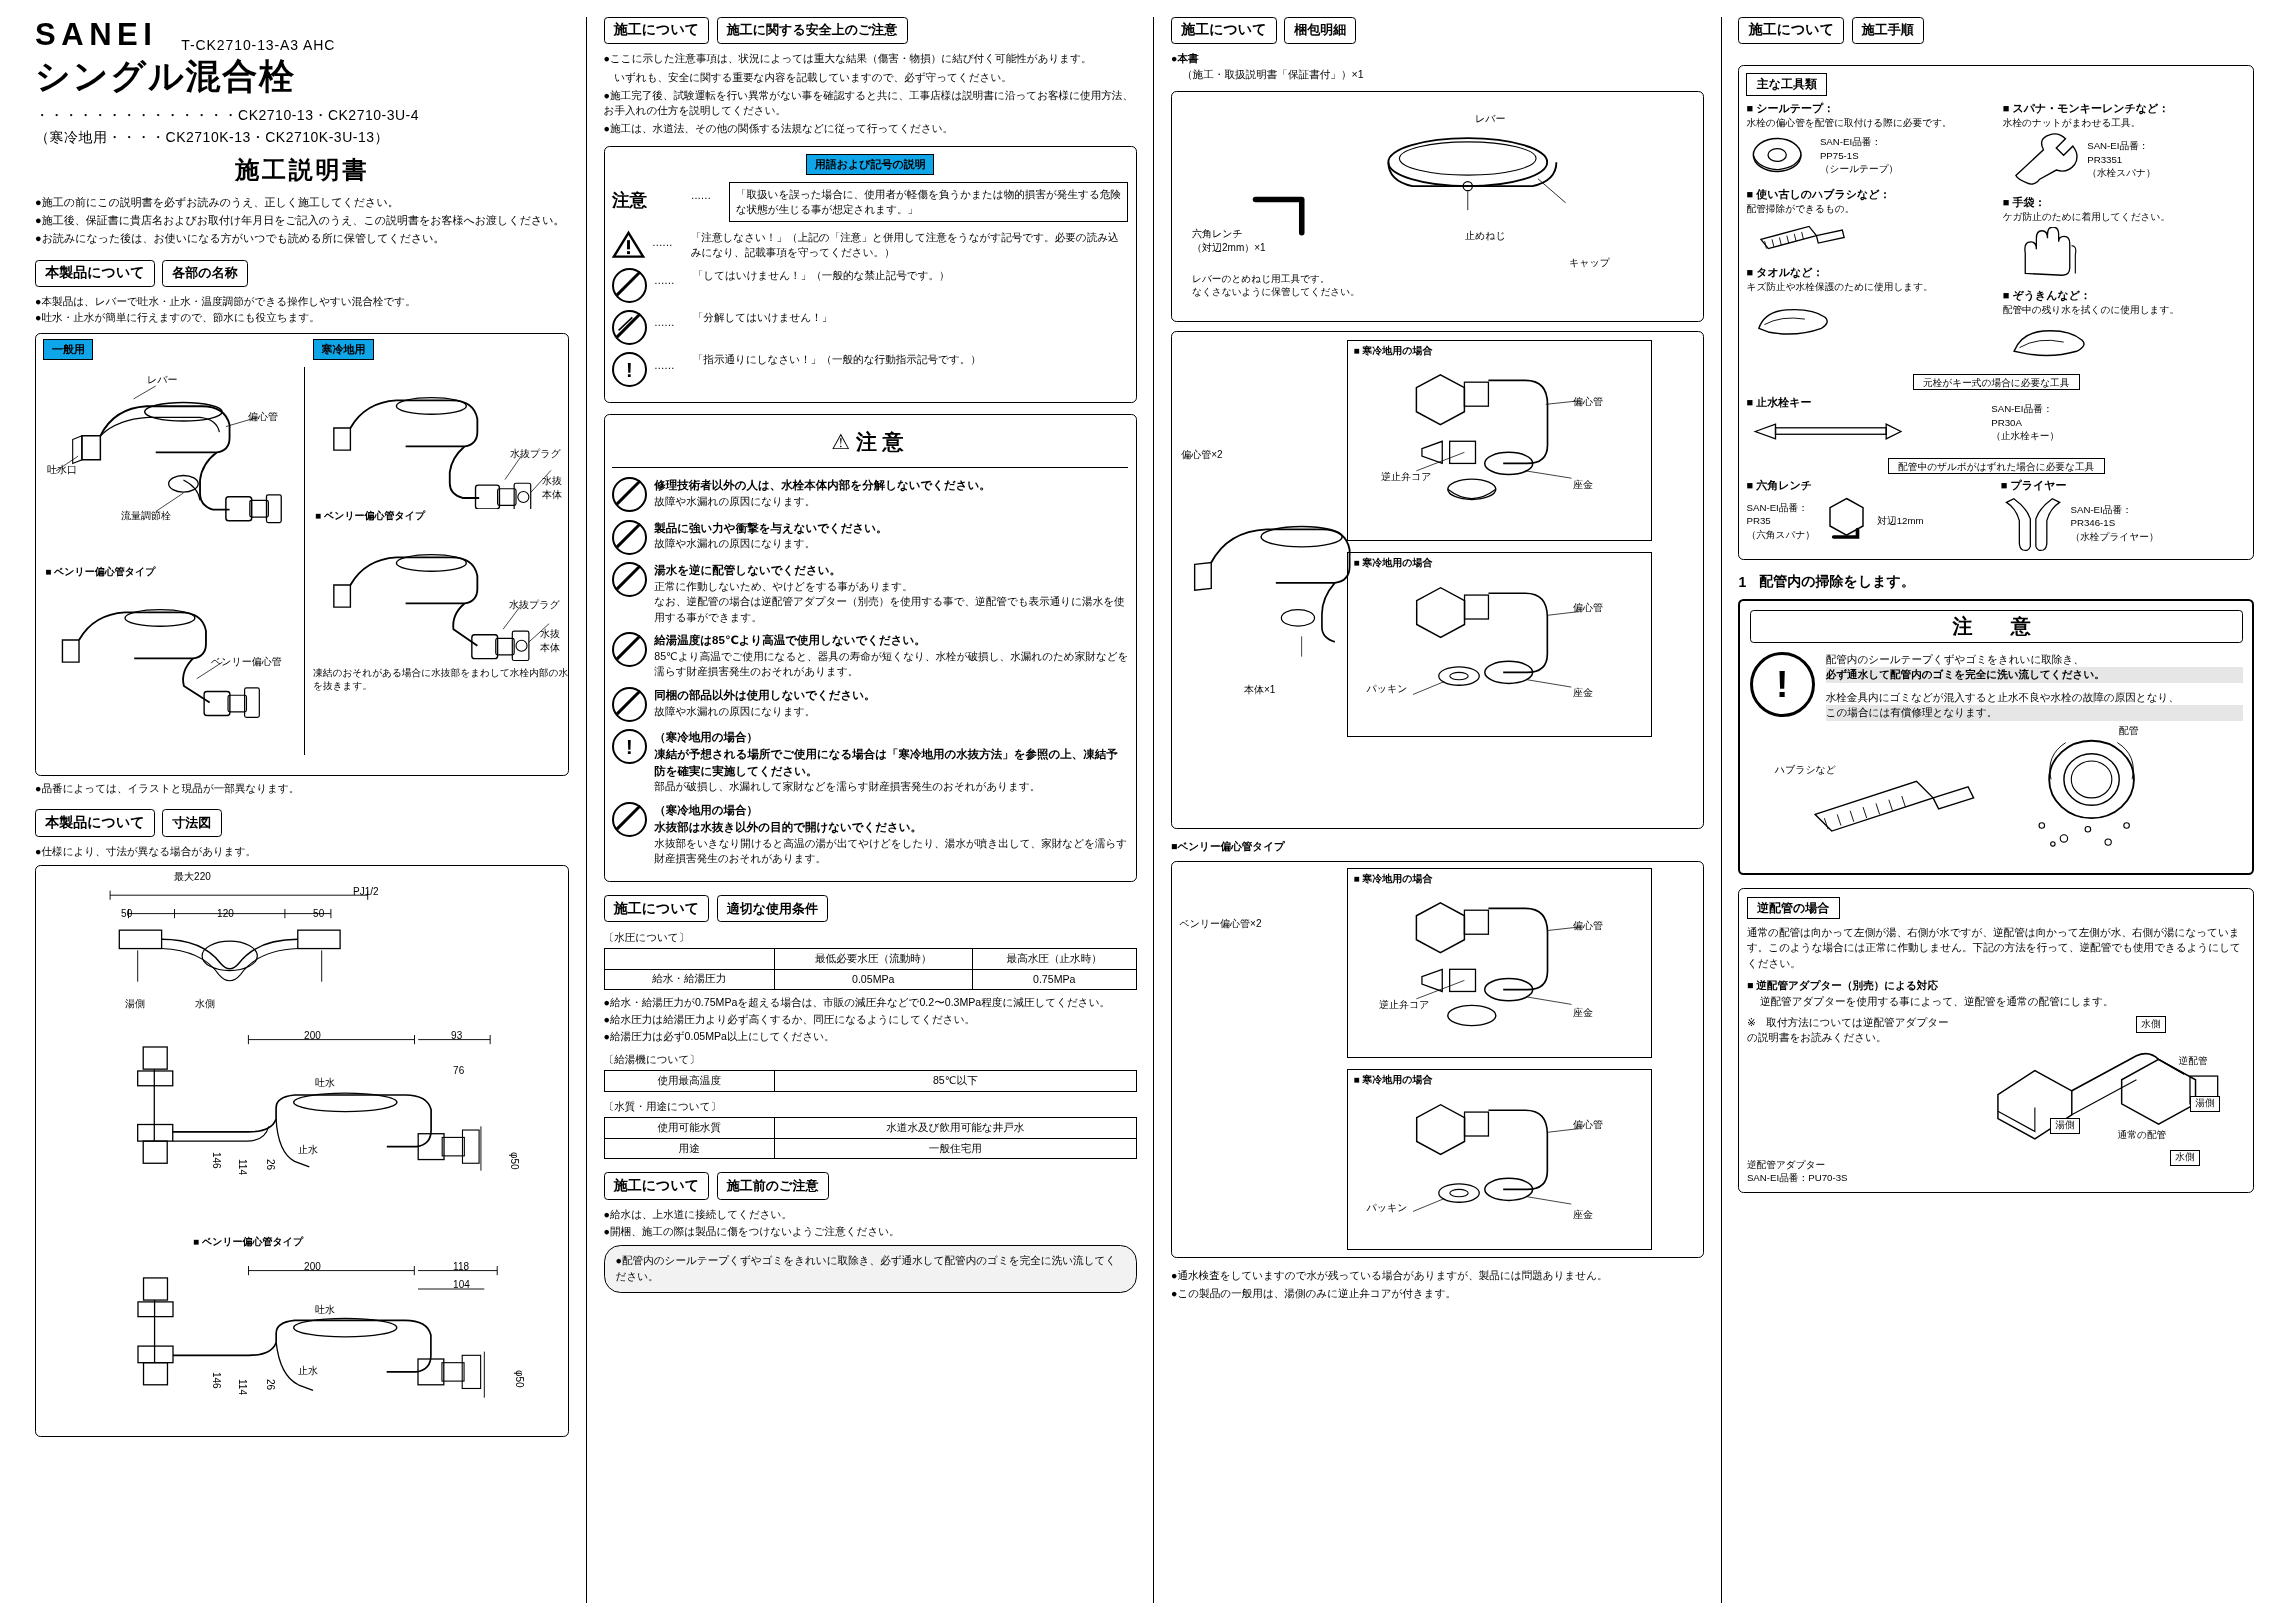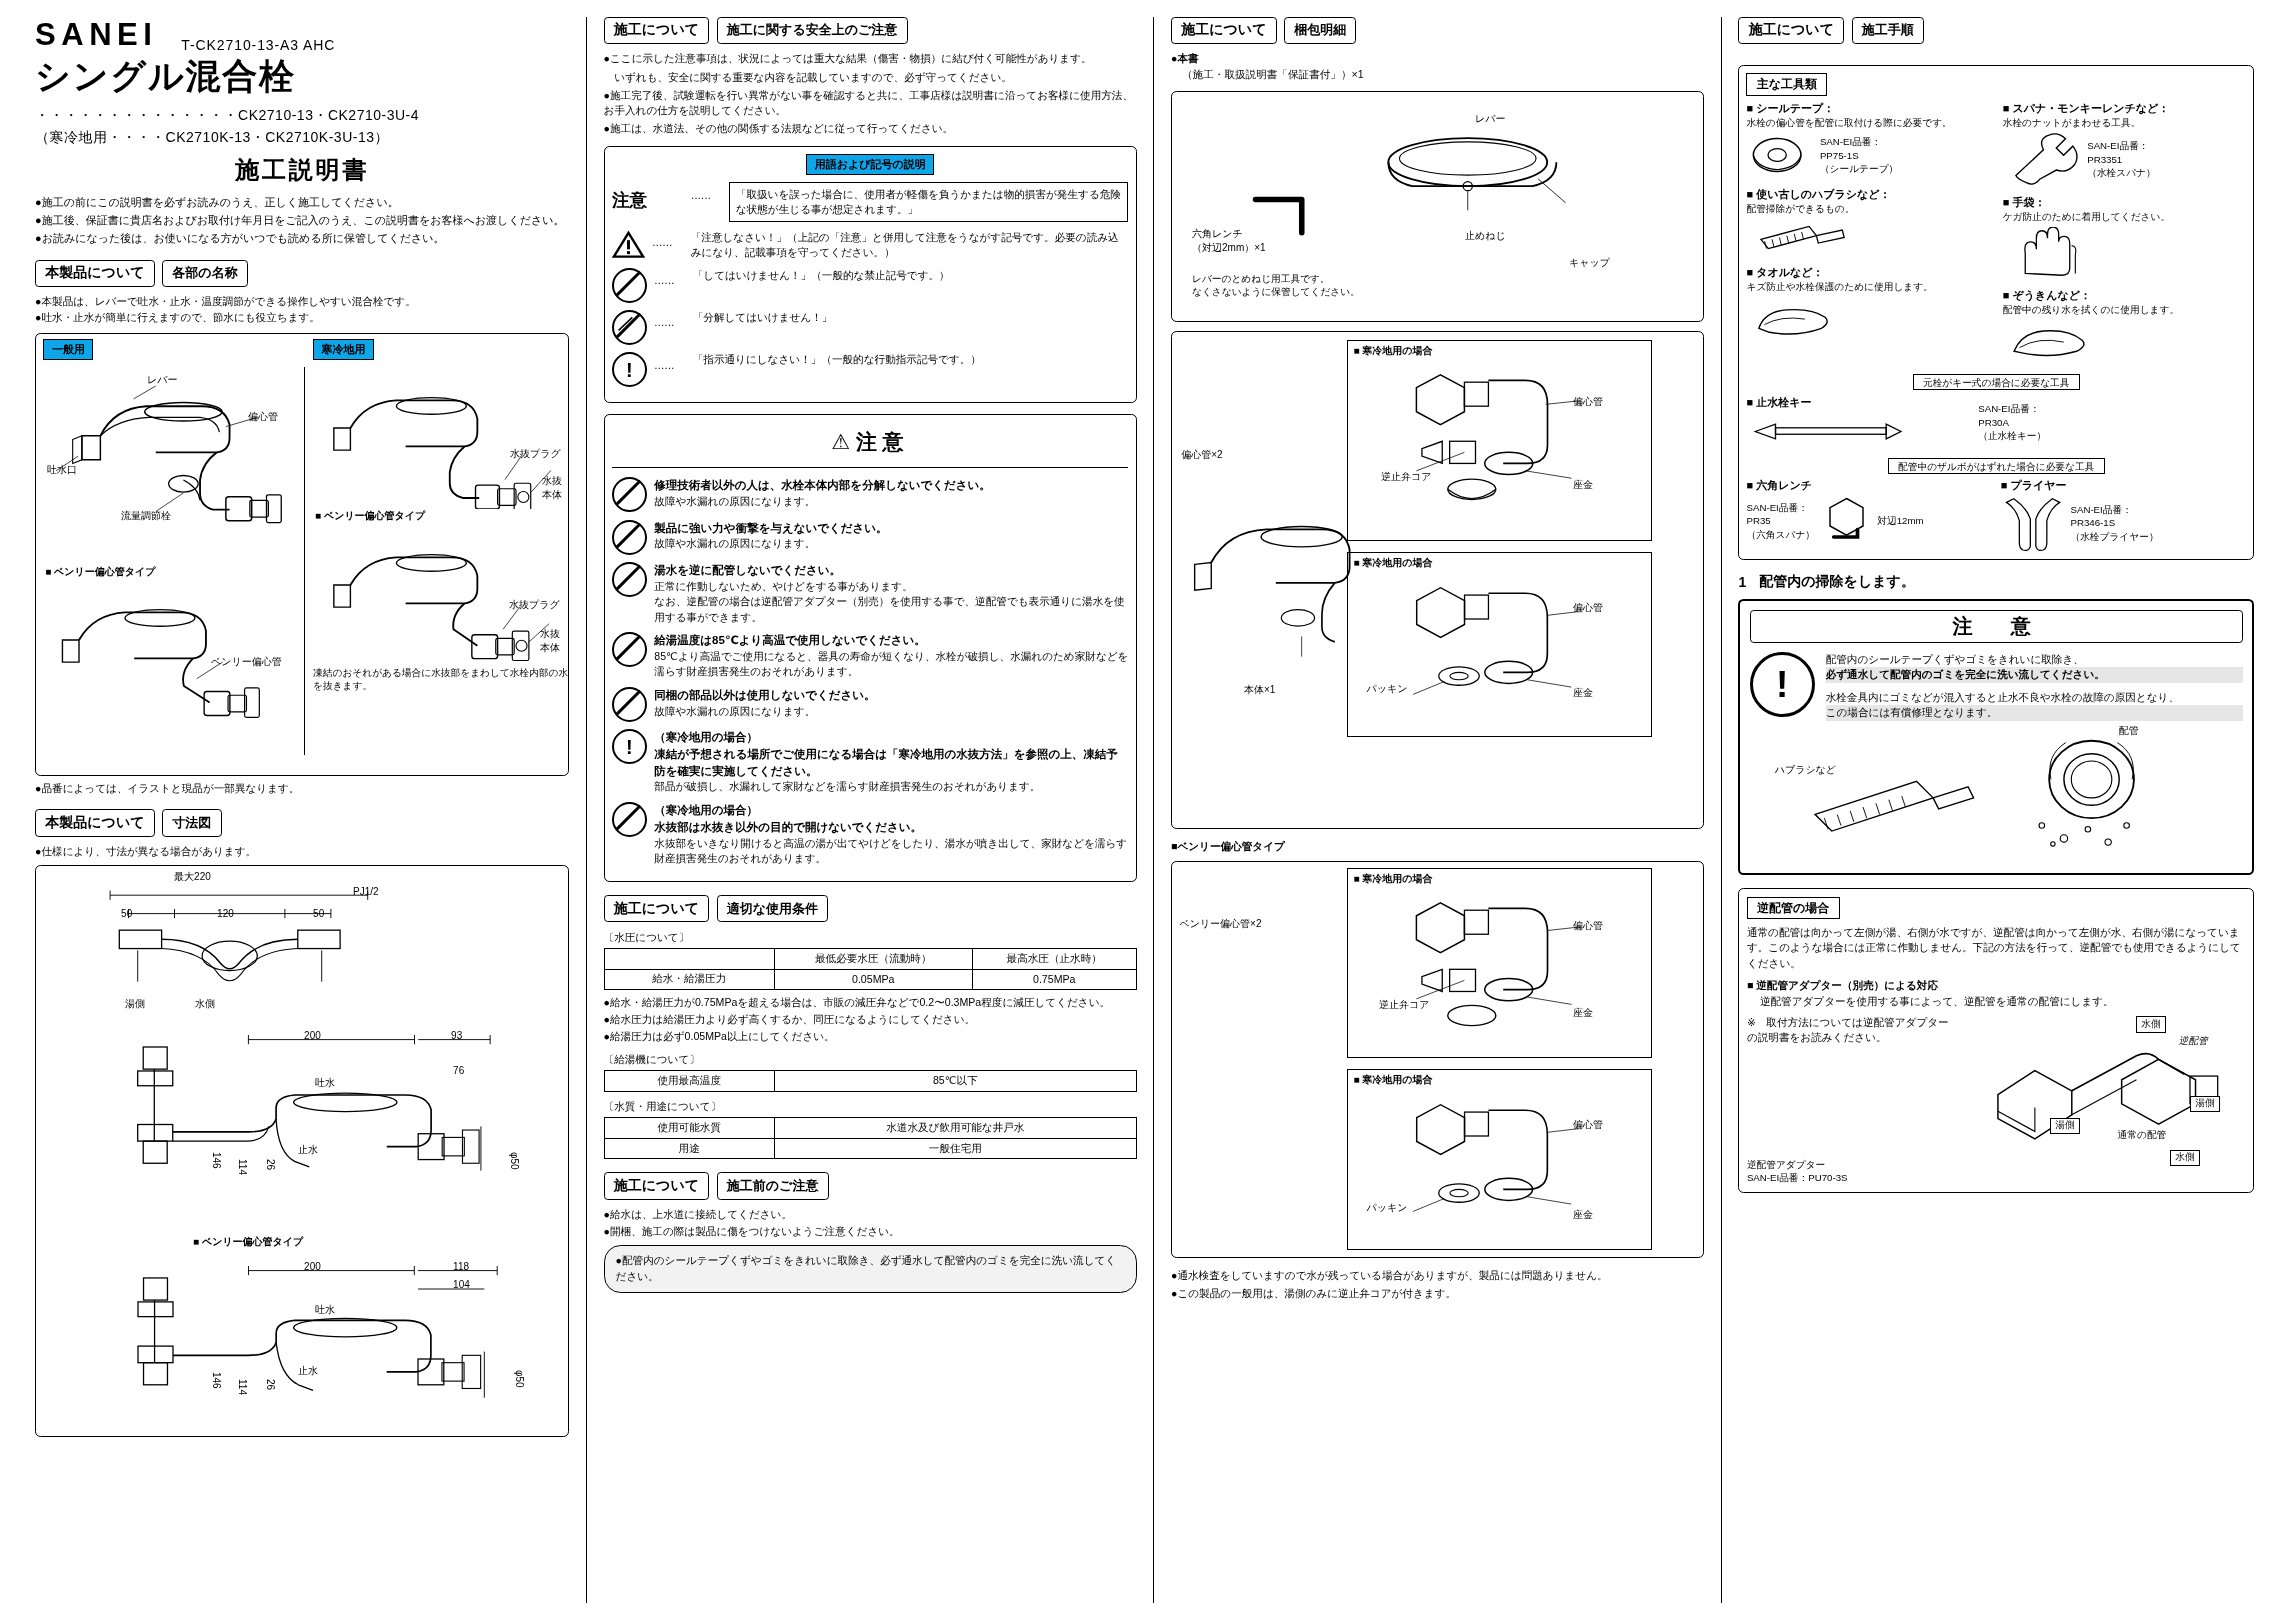--- a/index.html
+++ b/index.html
@@ -616,21 +616,21 @@
           <svg width="92" height="46" viewBox="0 0 100 50" style="margin-top:3.7px;">
             <path d="M12 34 q8 -20 32 -22 q28 -2 42 10 q6 6 -6 12 q-28 8 -58 2 z" fill="none" stroke="#000" stroke-width="1.5"></path>
             <path d="M18 30 q20 -12 48 -6" fill="none" stroke="#000" stroke-width="1"></path>
           </svg>
         </div>
       </div>
 
       <div style="text-align:center;margin-top:9.2px;" class="xsmall">
         <span class="bd" style="padding:1.8px 9.2px;">元栓がキー式の場合に必要な工具</span>
       </div>
-      <div style="display:flex;align-items:center;gap:2px;margin-top:5.5px;">
+      <div style="display:flex;align-items:center;gap:15px;margin-top:5.5px;">
         <div style="width:46%;">
           <div class="itemhdr">■ 止水栓キー</div>
           <svg width="166" height="37" viewBox="0 0 180 40" style="margin-top:3.7px;">
             <path d="M10 20 l22 -8 l0 16 z" fill="none" stroke="#000" stroke-width="1.4"></path>
             <rect x="32" y="16" width="120" height="7" fill="none" stroke="#000" stroke-width="1.4"></rect>
             <path d="M152 12 l16 8 l-16 8 z" fill="none" stroke="#000" stroke-width="1.4"></path>
           </svg>
         </div>
         <div class="xsmall" style="white-space:pre-line;width:50%;">SAN-EI品番：
 PR30A
@@ -716,21 +716,21 @@
         <div style="width:58%;position:relative;height:157px;">
           <svg width="277" height="148" viewBox="0 0 300 160">
             <path d="M40 86 l40 -26 l40 22 l0 26 l-40 26 l-40 -22 z" fill="none" stroke="#000" stroke-width="1.6"></path>
             <path d="M120 82 l70 -38 q14 -6 24 4 l28 16" fill="none" stroke="#000" stroke-width="1.8"></path>
             <path d="M120 108 l70 -38" fill="none" stroke="#000" stroke-width="1.2"></path>
             <path d="M214 48 l40 22 l0 26 l-40 22 l-40 -22 l0 -26 z" fill="none" stroke="#000" stroke-width="1.6"></path>
             <rect x="248" y="66" width="30" height="30" fill="none" stroke="#000" stroke-width="1.4"></rect>
             <path d="M40 104 l40 22 l0 -26" fill="none" stroke="#000" stroke-width="1.2"></path>
           </svg>
           <div class="cap2 bd" style="position:absolute;left:175px;top:1.8px;padding:0.9px 4.6px;background:#fff;">水側</div>
-          <div class="cap2" style="position:absolute;left:218px;top:20px;font-style:italic;">逆配管</div>
+          <div class="cap2" style="position:absolute;left:218px;top:40px;">逆配管</div>
           <div class="cap2 bd" style="position:absolute;left:229px;top:81px;padding:0.9px 4.6px;background:#fff;">湯側</div>
           <div class="cap2 bd" style="position:absolute;left:89px;top:103px;padding:0.9px 4.6px;background:#fff;">湯側</div>
           <div class="cap2" style="position:absolute;left:157px;top:114px;">通常の配管</div>
           <div class="cap2 bd" style="position:absolute;left:209px;top:135px;padding:0.9px 4.6px;background:#fff;">水側</div>
         </div>
       </div>
       <div class="cap2" style="white-space:pre-line;margin-top:-13px;">逆配管アダプター
 SAN-EI品番：PU70-3S</div>
     </div>
   </div>

